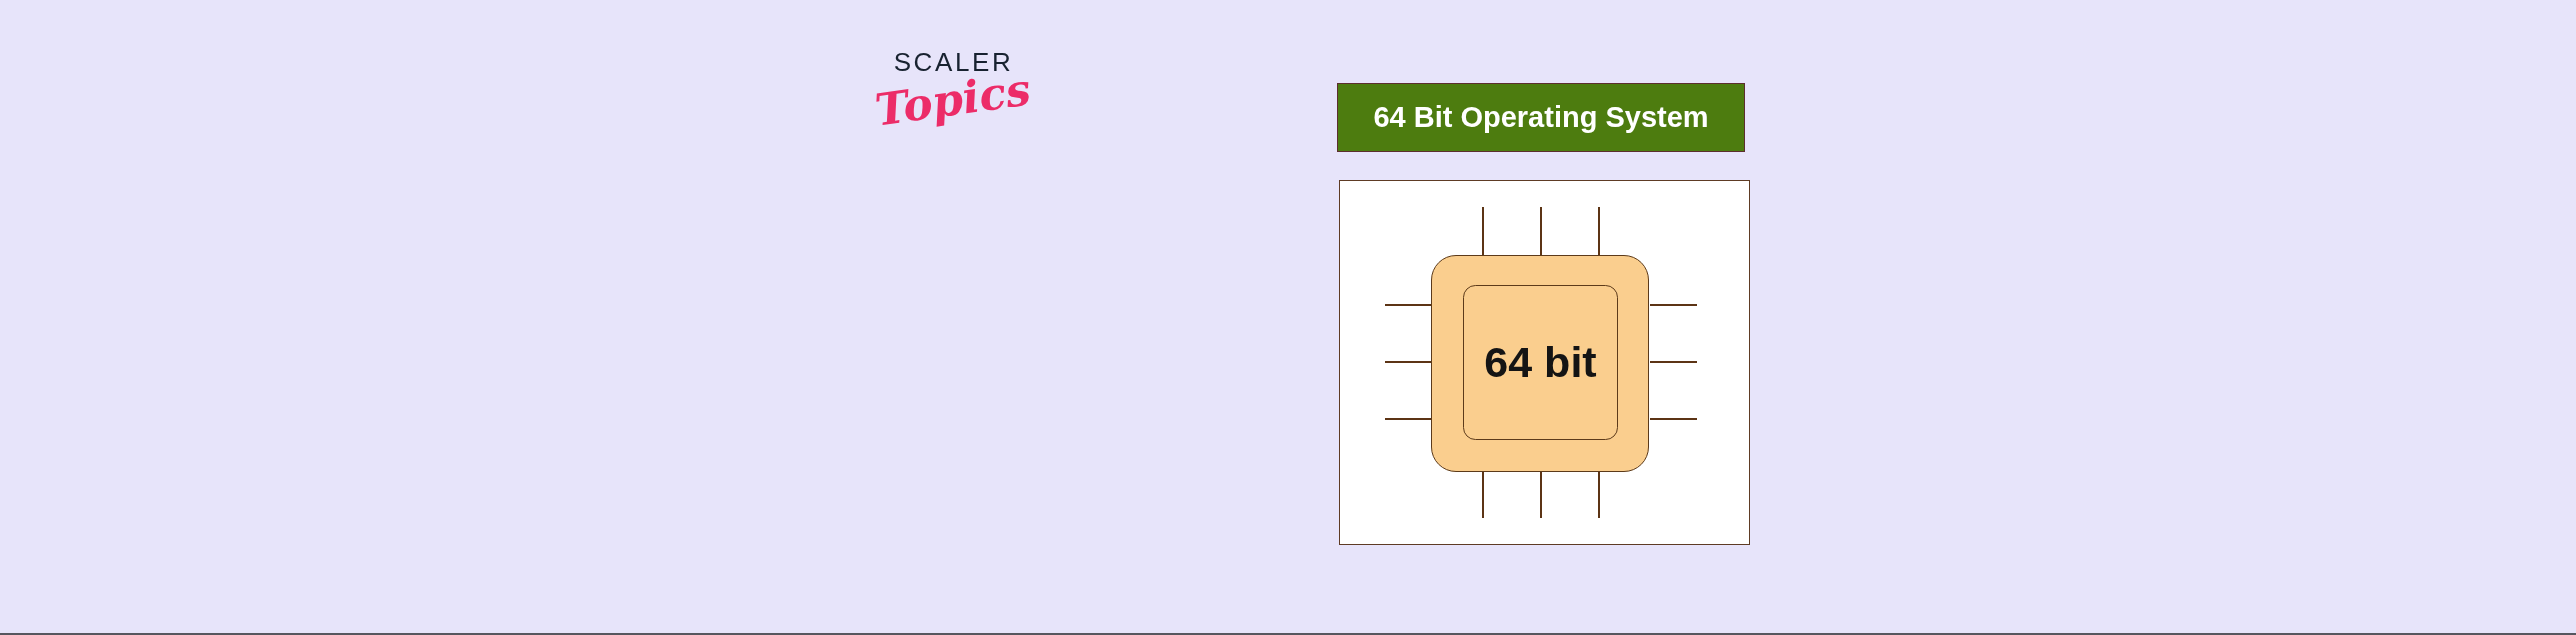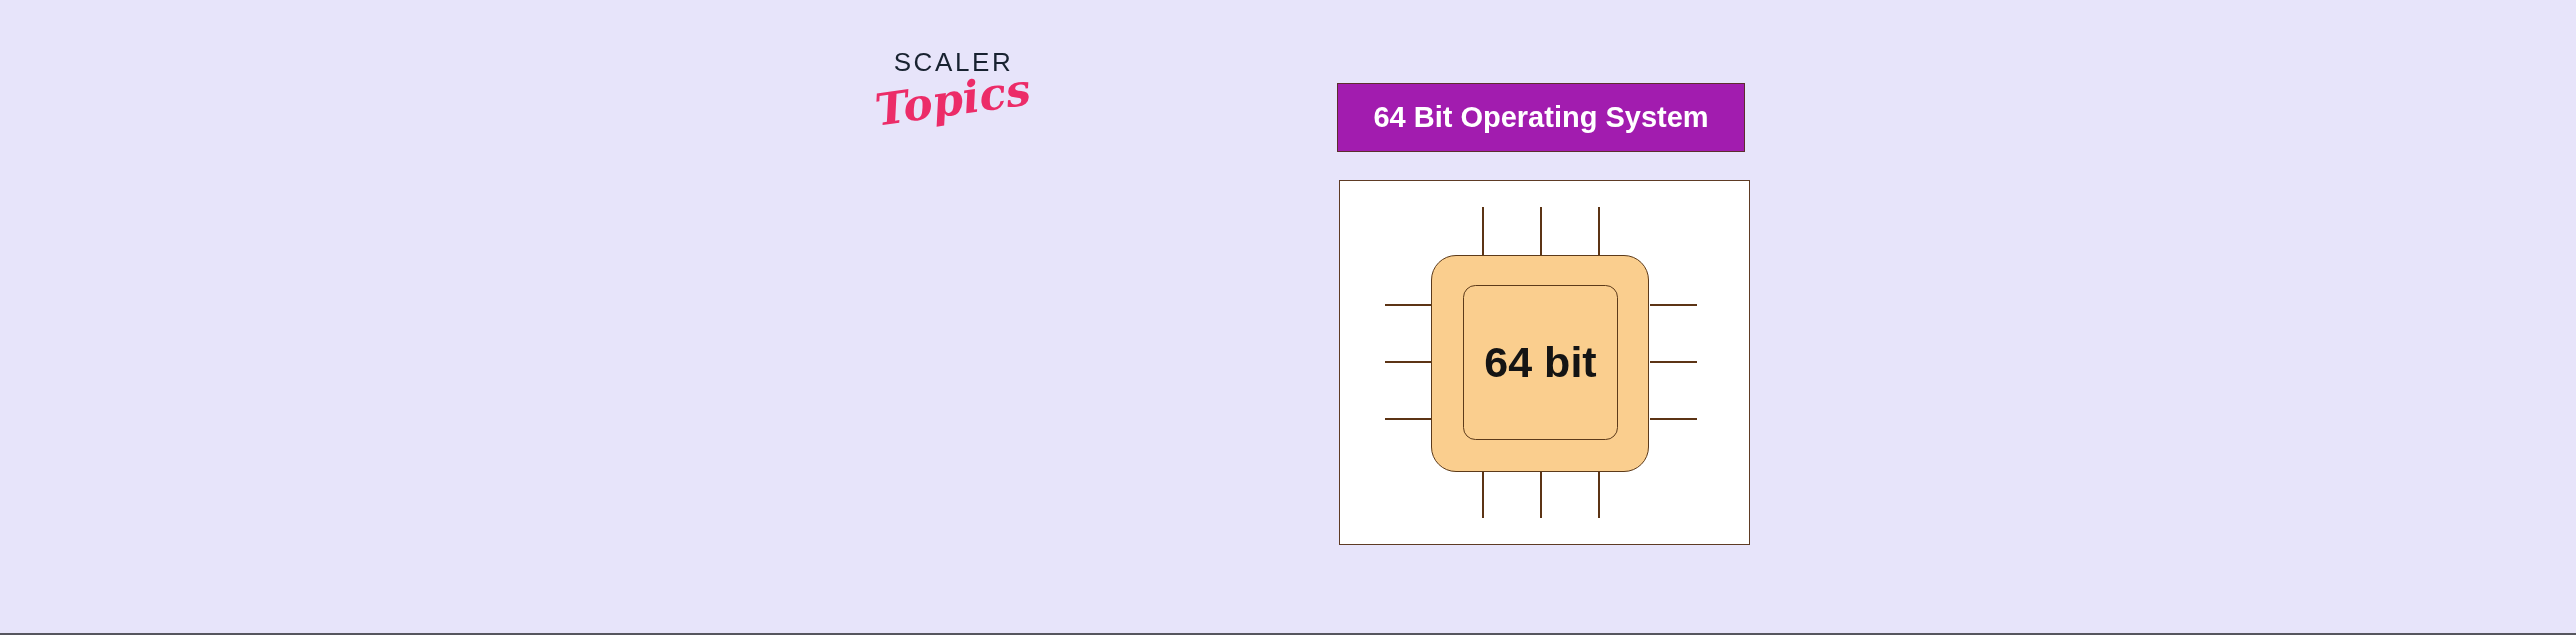--- a/index.html
+++ b/index.html
@@ -45,21 +45,21 @@
     line-height: 1.1;
     color: #EC2C68;
     transform: rotate(-8deg);
   }
 
   
   .banner {
     position: absolute;
     left: 1337px; top: 83px;
     width: 408px; height: 69px;
-    background: #a21caf;
+    background: #4d7c0f;
     border: 1.5px solid #5C2E2E;
     display: flex;
     align-items: center;
     justify-content: center;
   }
   .banner-text {
     color: #FFFFFF;
     font-weight: bold;
     font-size: 29px;
     white-space: nowrap;

